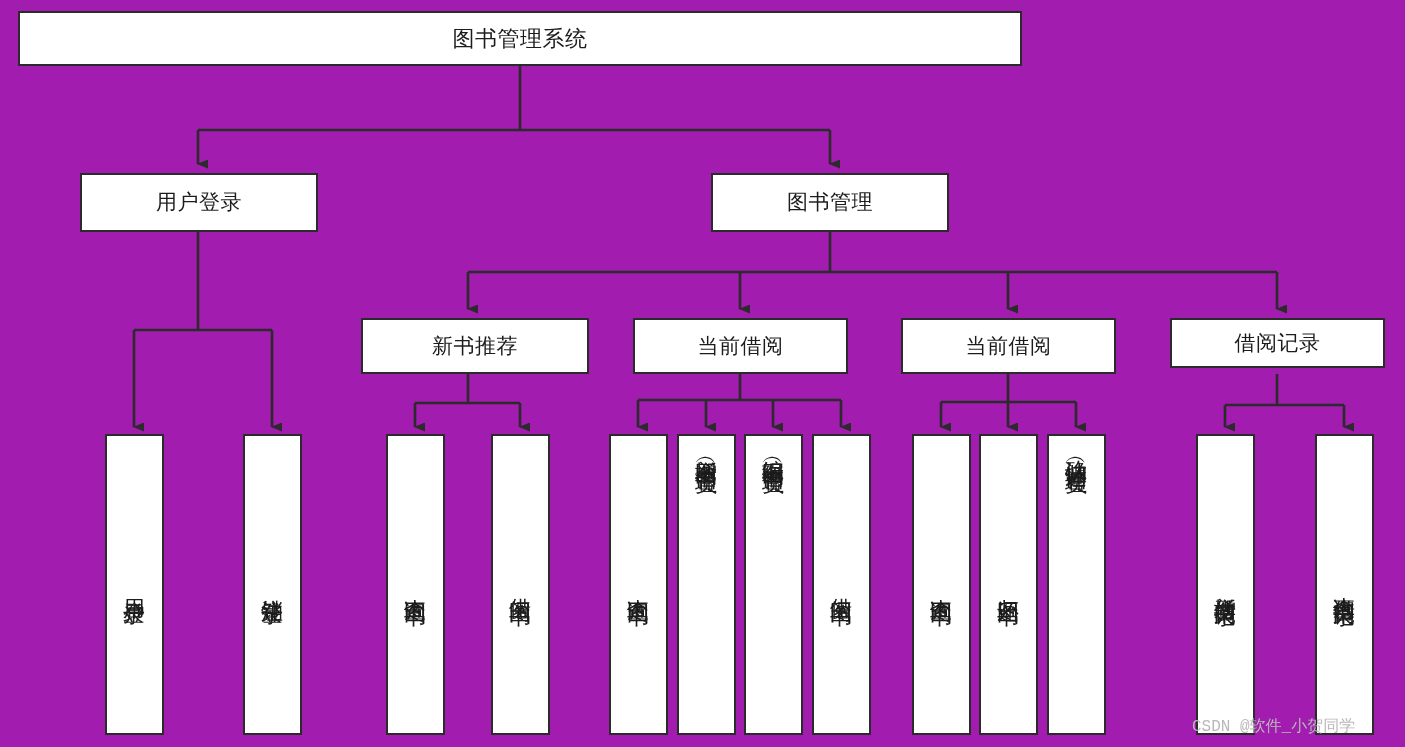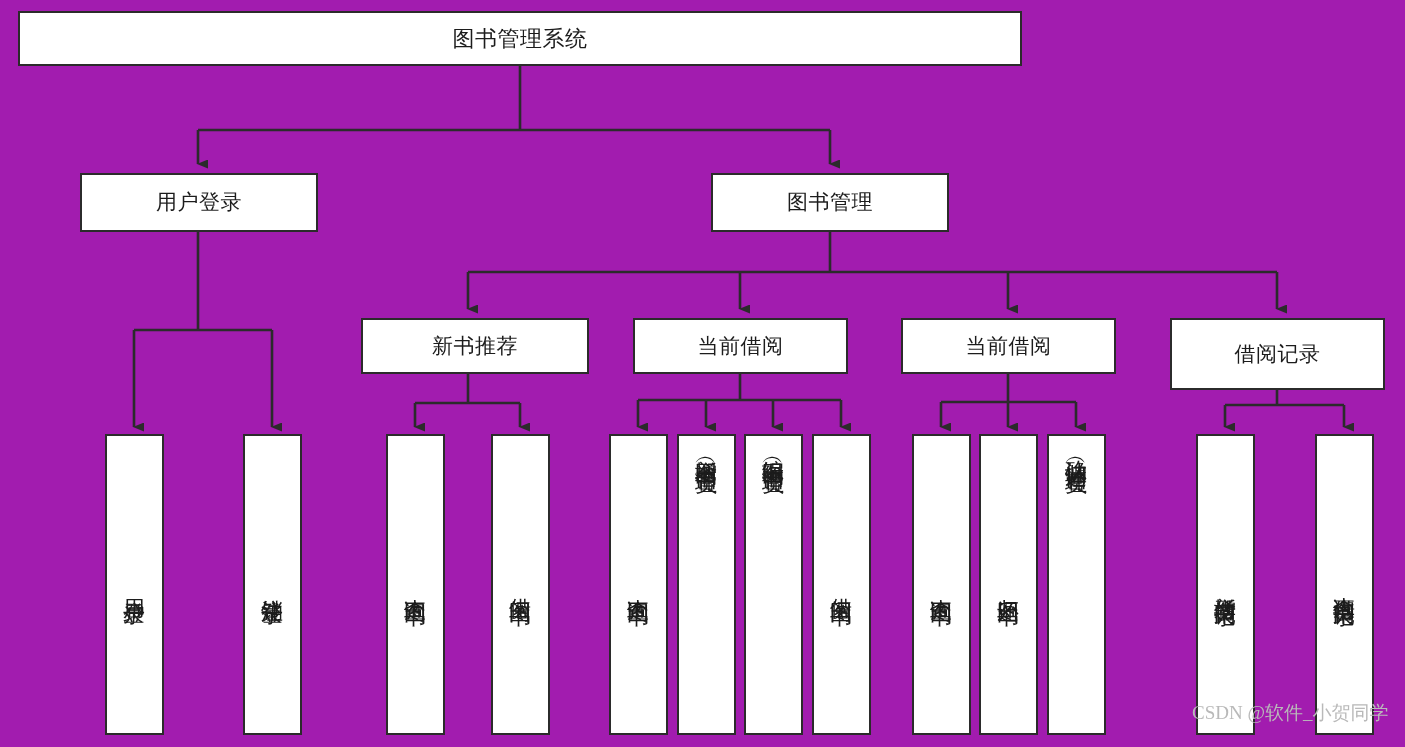--- a/index.html
+++ b/index.html
@@ -67,25 +67,25 @@
     position: absolute;
     left: 0;
     top: 0;
     width: 1405px;
     height: 747px;
     pointer-events: none;
   }
   .watermark {
     position: absolute;
     left: 1192px;
-    top: 700px;
-    font-size: 19px;
+    top: 716px;
+    font-size: 16px;
     color: #b9b9b9;
     white-space: nowrap;
-    font-family: Liberation Serif, serif;
+    font-family: Liberation Mono, monospace;
   }
 </style>
 </head>
 <body>
 
 <div id="diagram-root">
 
   <svg class="connectors" viewBox="0 0 1405 747" width="1405" height="747">
     <defs>
       <marker id="arrowhead" markerWidth="9" markerHeight="11" refX="4.5" refY="10" orient="auto" markerUnits="userSpaceOnUse">
@@ -151,21 +151,21 @@
 
   <div class="node h" style="left:361px; top:318px; width:228px; height:56px;">
     <span class="label">新书推荐</span>
   </div>
   <div class="node h" style="left:633px; top:318px; width:215px; height:56px;">
     <span class="label">当前借阅</span>
   </div>
   <div class="node h" style="left:901px; top:318px; width:215px; height:56px;">
     <span class="label">当前借阅</span>
   </div>
-  <div class="node h" style="left:1170px; top:318px; width:215px; height:72px;">
+  <div class="node h" style="left:1170px; top:318px; width:215px; height:50px;">
     <span class="label">借阅记录</span>
   </div>
 
   <div class="node v mid" style="left:105px; top:434px; width:59px; height:301px;">
     <span class="label">用户登录</span>
   </div>
   <div class="node v mid" style="left:243px; top:434px; width:59px; height:301px;">
     <span class="label">注销登录</span>
   </div>
 

